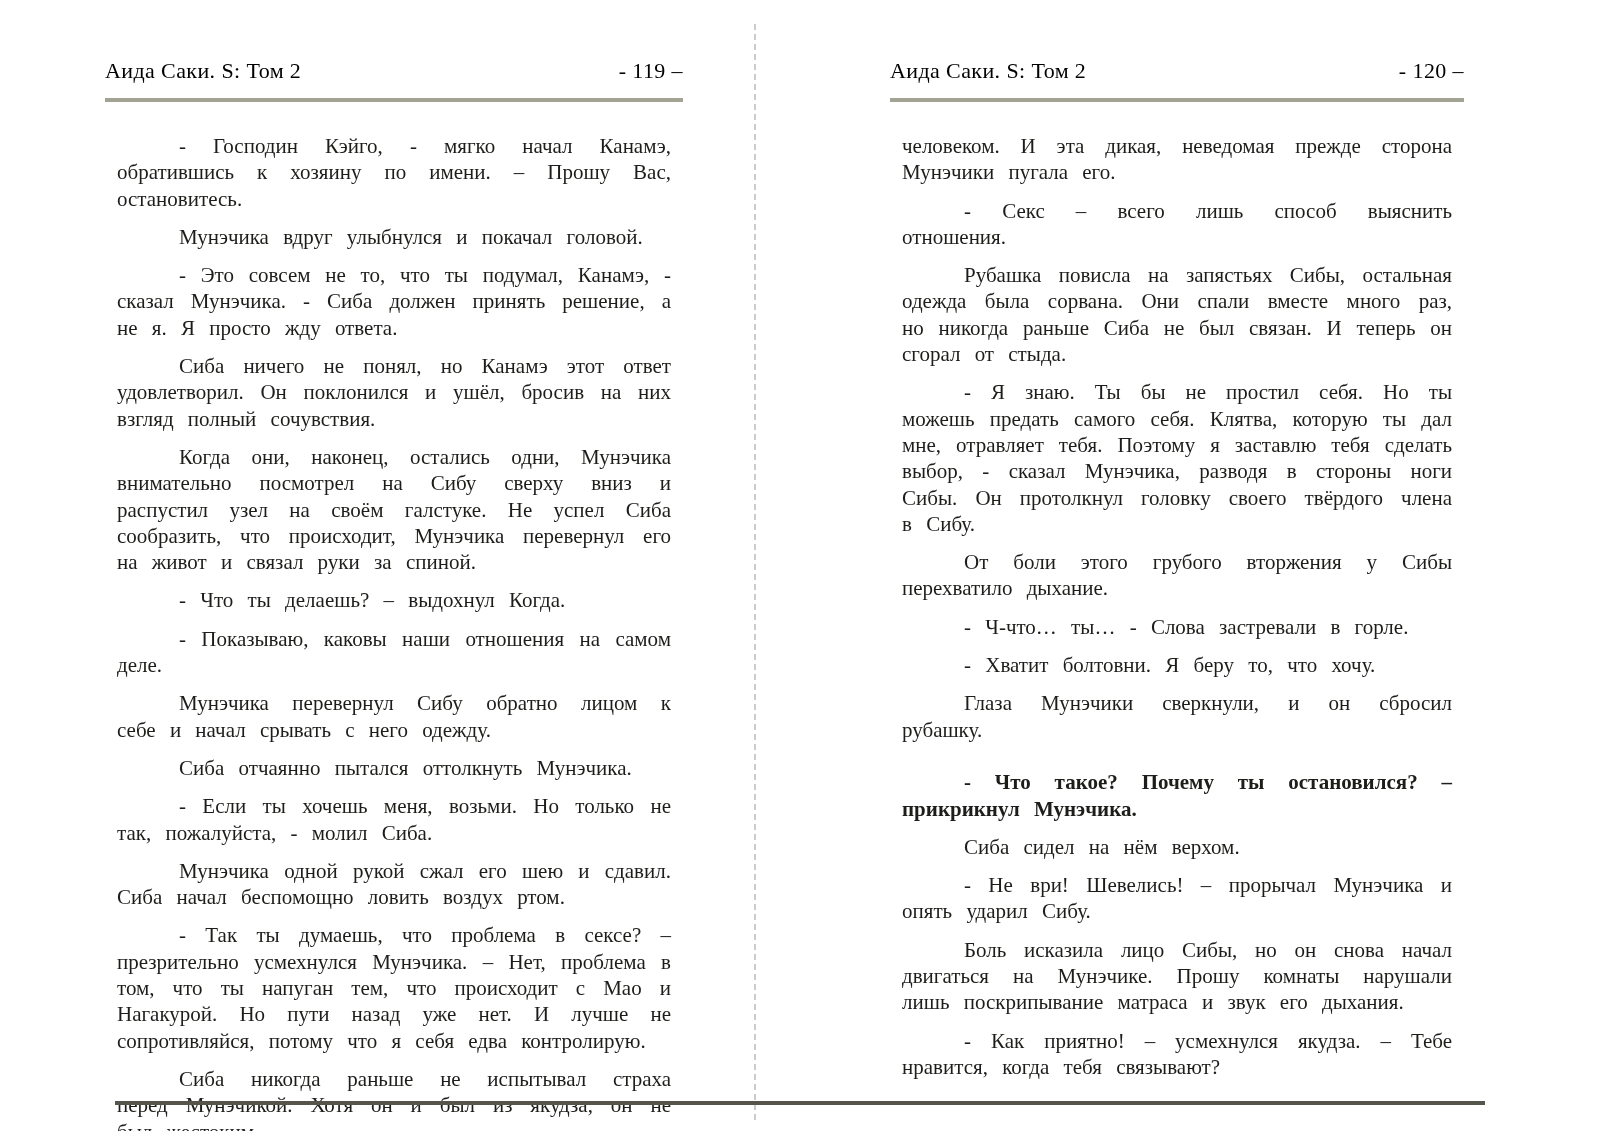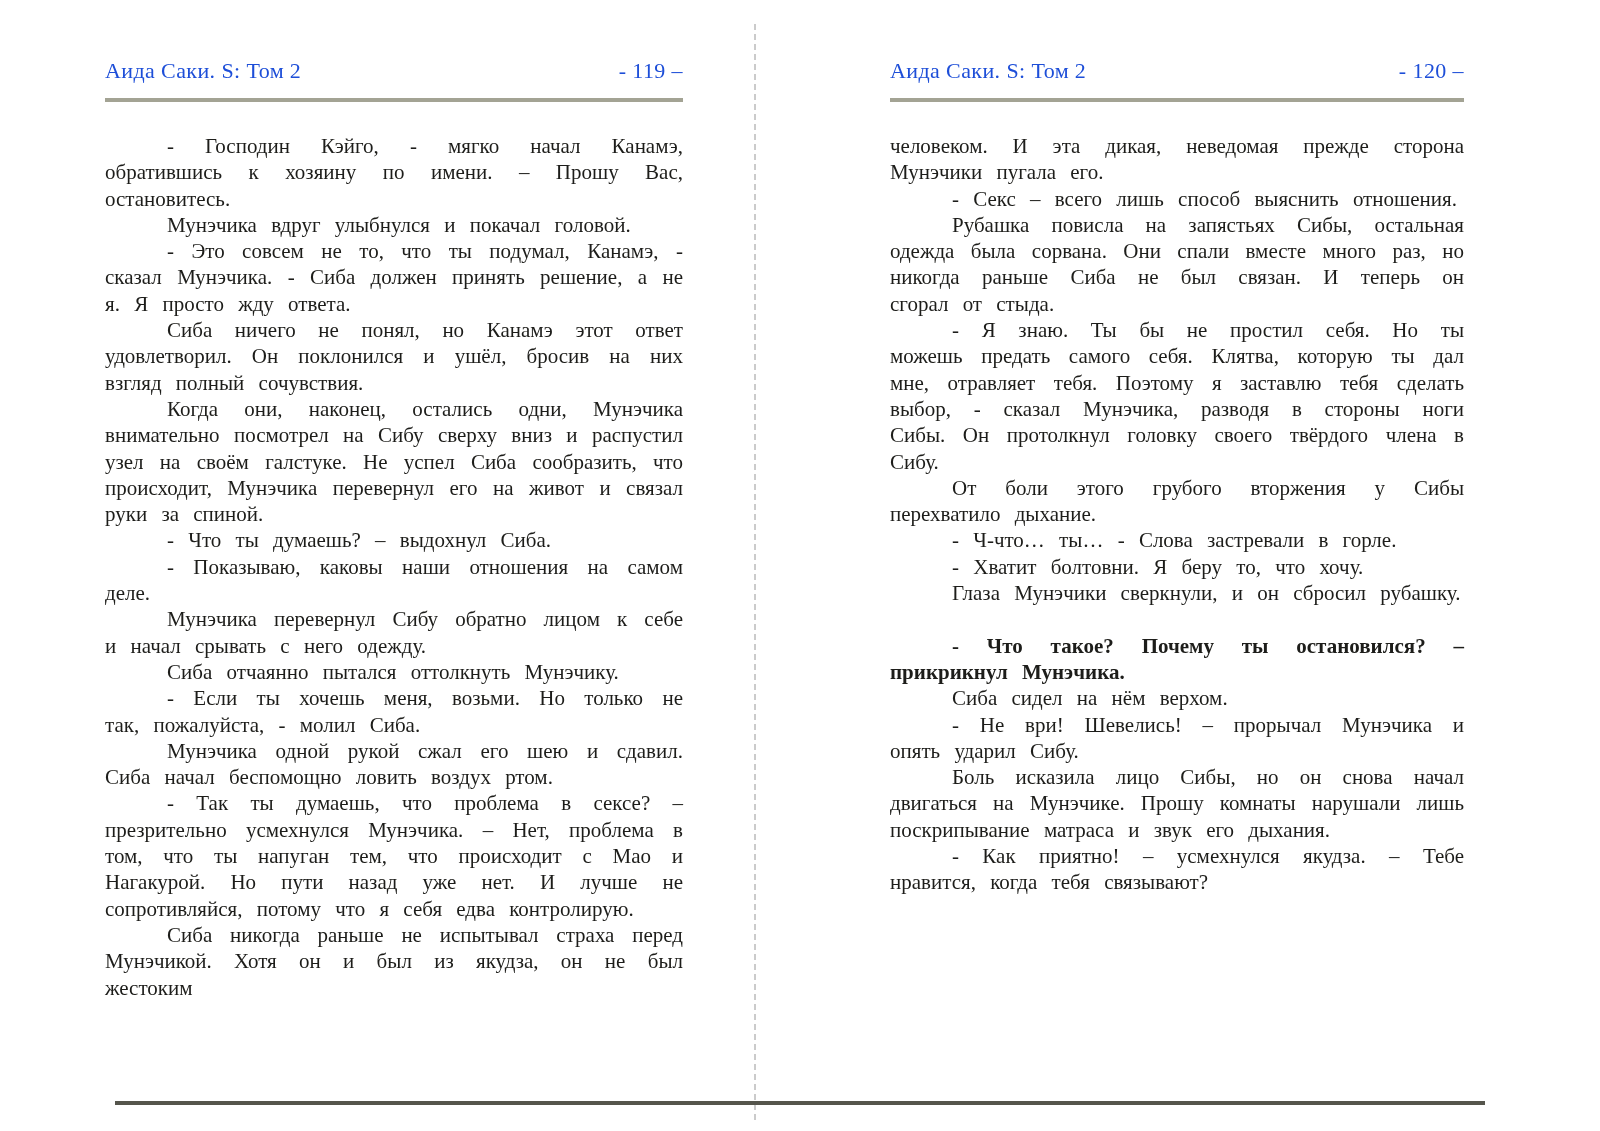--- a/index.html
+++ b/index.html
@@ -17,36 +17,36 @@
   }
   #page-left  { left: 105px; width: 578px; }
   #page-right { left: 890px; width: 574px; }
 
   .page-header {
     display: flex;
     justify-content: space-between;
     align-items: center;
     font-size: 22px;
     letter-spacing: 0.4px;
-    color: #1d4ed8;
+    color: #000000;
   }
   .header-rule {
     height: 4px;
     background: #a3a394;
     margin-top: 14px;
   }
   .page-body {
     margin-top: 31px;
     font-size: 21px;
     line-height: 26.3px;
     text-align: justify;
     word-spacing: 9px;
   }
   .para {
-    margin: 0;
+    margin: 12px;
     text-indent: 62px;
   }
   .para.no-indent { text-indent: 0; }
   .para.space-before { margin-top: 26.3px; font-weight: bold; }
 
   .center-divider {
     position: absolute;
     left: 754px;
     top: 24px;
     height: 1096px;
@@ -70,24 +70,24 @@
     <span>Аида Саки. S: Том 2</span>
     <span>- 119 –</span>
   </div>
   <div class="header-rule"></div>
   <div class="page-body">
       <p class="para">- Господин Кэйго, - мягко начал Канамэ, обратившись к хозяину по имени. – Прошу Вас, остановитесь.</p>
       <p class="para">Мунэчика вдруг улыбнулся и покачал головой.</p>
       <p class="para">- Это совсем не то, что ты подумал, Канамэ, - сказал Мунэчика. - Сиба должен принять решение, а не я. Я просто жду ответа.</p>
       <p class="para">Сиба ничего не понял, но Канамэ этот ответ удовлетворил. Он поклонился и ушёл, бросив на них взгляд полный сочувствия.</p>
       <p class="para">Когда они, наконец, остались одни, Мунэчика внимательно посмотрел на Сибу сверху вниз и распустил узел на своём галстуке. Не успел Сиба сообразить, что происходит, Мунэчика перевернул его на живот и связал руки за спиной.</p>
-      <p class="para">- Что ты думаешь? – выдохнул Сиба.</p>
+      <p class="para">- Что ты делаешь? – выдохнул Когда.</p>
       <p class="para">- Показываю, каковы наши отношения на самом деле.</p>
       <p class="para">Мунэчика перевернул Сибу обратно лицом к себе и начал срывать с него одежду.</p>
-      <p class="para">Сиба отчаянно пытался оттолкнуть Мунэчику.</p>
+      <p class="para">Сиба отчаянно пытался оттолкнуть Мунэчика.</p>
       <p class="para">- Если ты хочешь меня, возьми. Но только не так, пожалуйста, - молил Сиба.</p>
       <p class="para">Мунэчика одной рукой сжал его шею и сдавил. Сиба начал беспомощно ловить воздух ртом.</p>
       <p class="para">- Так ты думаешь, что проблема в сексе? – презрительно усмехнулся Мунэчика. – Нет, проблема в том, что ты напуган тем, что происходит с Мао и Нагакурой. Но пути назад уже нет. И лучше не сопротивляйся, потому что я себя едва контролирую.</p>
       <p class="para">Сиба никогда раньше не испытывал страха перед Мунэчикой. Хотя он и был из якудза, он не был жестоким</p>
     </div>
 </div>
 
 <div class="center-divider"></div>
 
 <div class="page" id="page-right">

